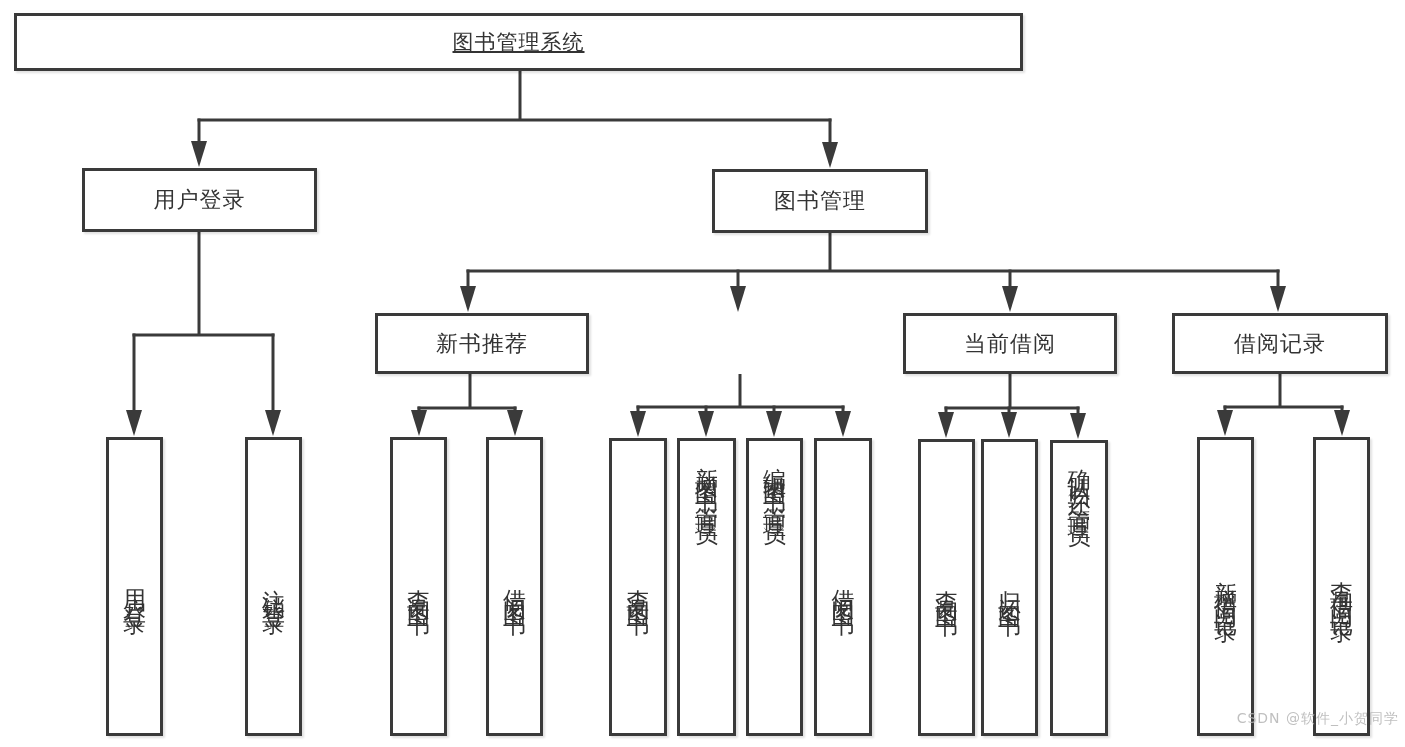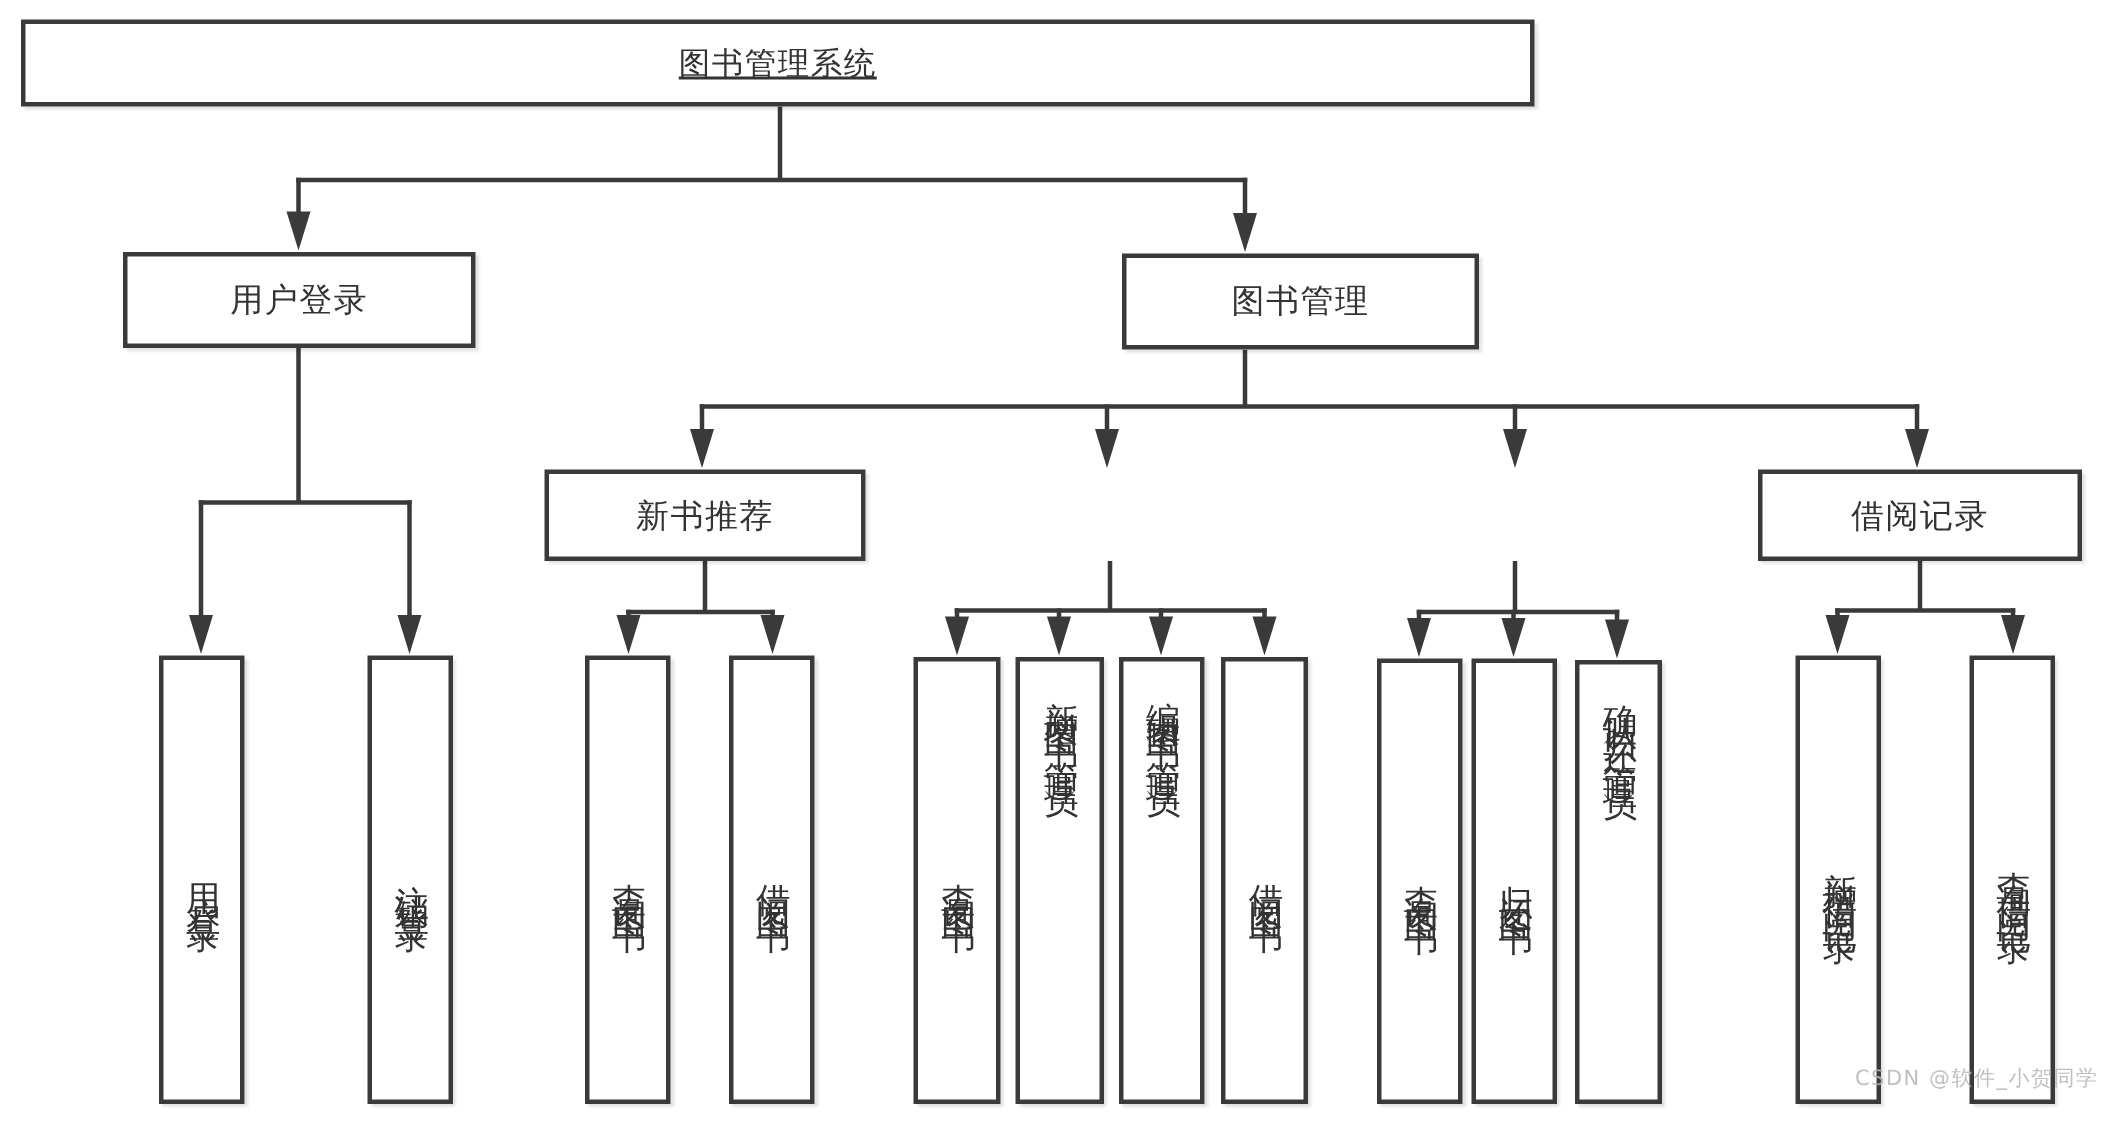--- a/index.html
+++ b/index.html
@@ -119,26 +119,29 @@
     </g>
   </svg>
 
   <div class="node hbox root" style="left:14px;top:13px;width:1009px;height:58px;text-decoration:underline;">
     <span>图书管理系统</span>
   </div>
 
   <div class="node hbox" style="left:82px;top:168px;width:235px;height:64px;">
     <span>用户登录</span>
   </div>
-  <div class="node hbox" style="left:748px;top:169px;width:238px;height:64px;">
+  <div class="node hbox" style="left:712px;top:169px;width:216px;height:64px;">
     <span>图书管理</span>
   </div>
 
-  <div class="node hbox" style="left:363px;top:313px;width:214px;height:61px;text-align:center;">
+  <div class="node hbox" style="left:375px;top:313px;width:214px;height:61px;text-align:center;">
     <span>新书推荐</span>
+  </div>
+  <div class="node hbox" style="left:903px;top:313px;width:214px;height:61px;">
+    <span>当前借阅</span>
   </div>
   <div class="node hbox" style="left:1172px;top:313px;width:216px;height:61px;">
     <span>借阅记录</span>
   </div>
 
   <div class="node vbox" style="left:106px;top:437px;width:57px;height:299px;">
     <span>用户登录</span>
   </div>
   <div class="node vbox" style="left:245px;top:437px;width:57px;height:299px;">
     <span>注销登录</span>

